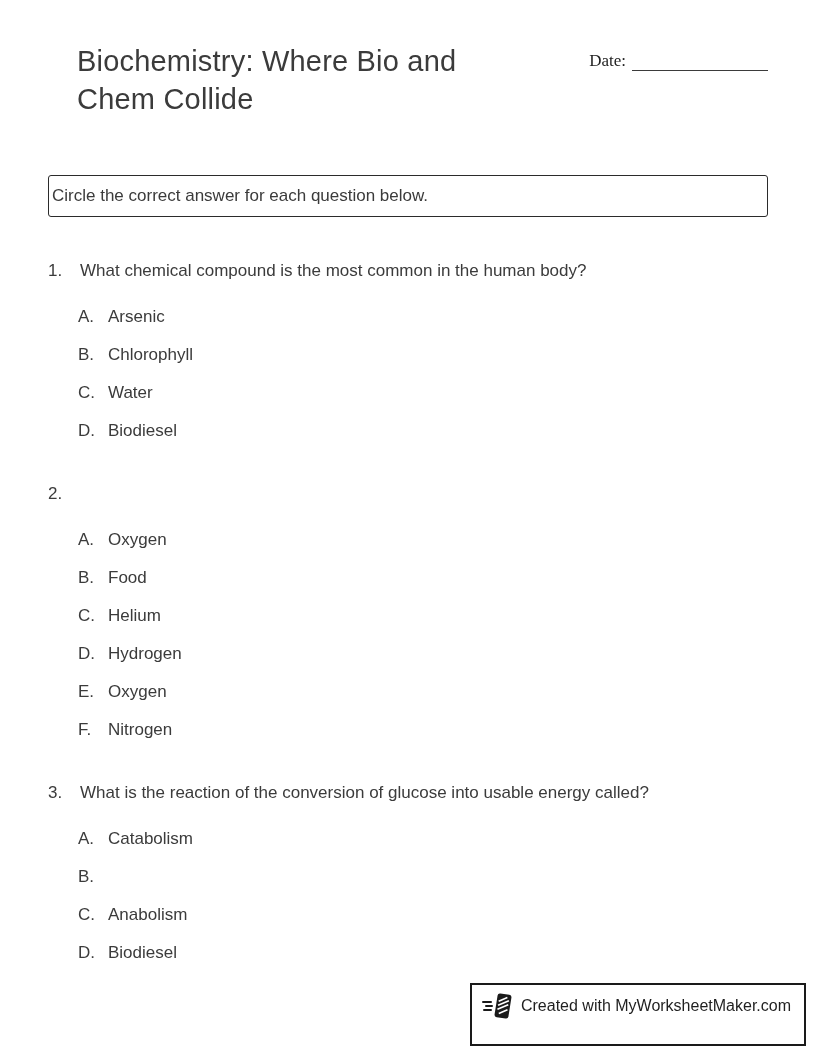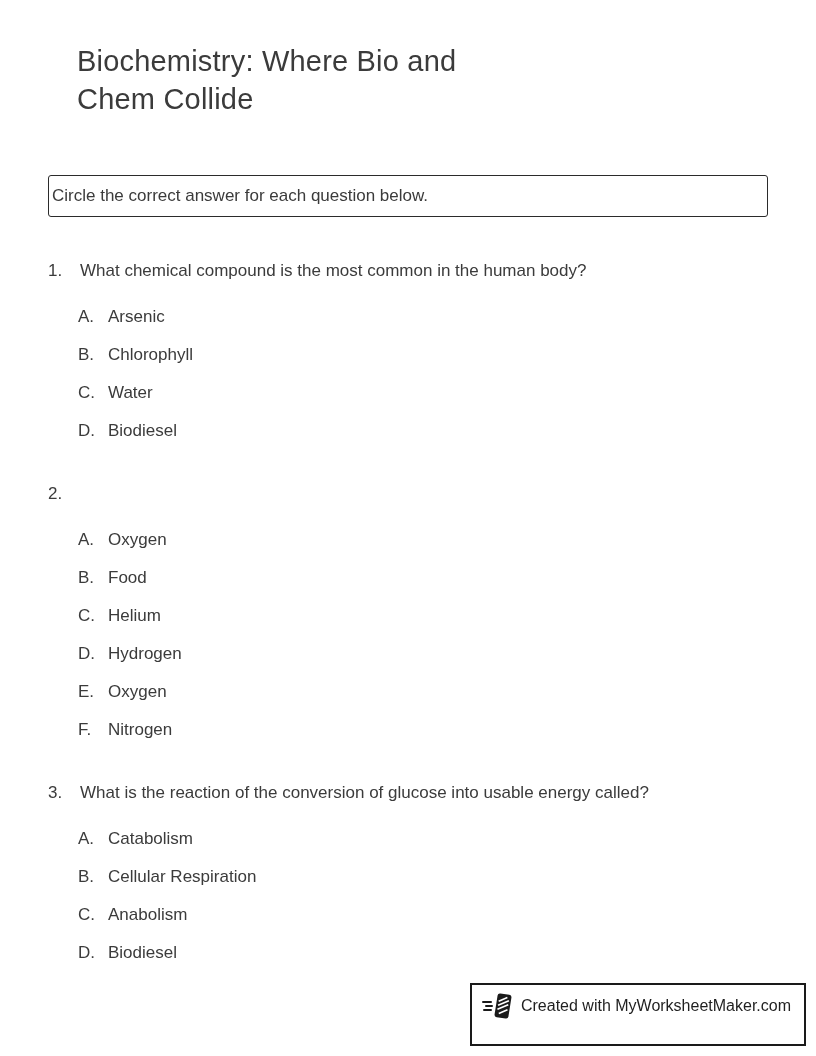--- a/index.html
+++ b/index.html
@@ -62,20 +62,24 @@
   .logo-icon { width: 32px; height: 28px; margin-right: 7px; flex: none; }
 </style>
 </head>
 <body>
 
 <div class="page">
 
   <div class="header">
     <h1 class="title">Biochemistry: Where Bio and Chem Collide</h1>
     <div class="fill-ins">
+      <div class="fill-row">
+        <span class="fill-label">Date:</span>
+        <span class="fill-line"></span>
+      </div>
     </div>
   </div>
 
   <div class="instruction-box">
     <span>Circle the correct answer for each question below.</span>
   </div>
 
   <div class="questions" id="questions">
   <div class="question">
     <div class="q-row">
@@ -148,21 +152,20 @@
       <span class="q-text">What is the reaction of the conversion of glucose into usable energy called?</span>
     </div>
     <div class="options">
   <div class="option">
     <span class="opt-letter">A.</span>
     <span class="opt-text">Catabolism</span>
   </div>
 
   <div class="option">
     <span class="opt-letter">B.</span>
-    <span class="opt-text">Cellular Respiration</span>
   </div>
 
   <div class="option">
     <span class="opt-letter">C.</span>
     <span class="opt-text">Anabolism</span>
   </div>
 
   <div class="option">
     <span class="opt-letter">D.</span>
     <span class="opt-text">Biodiesel</span>

